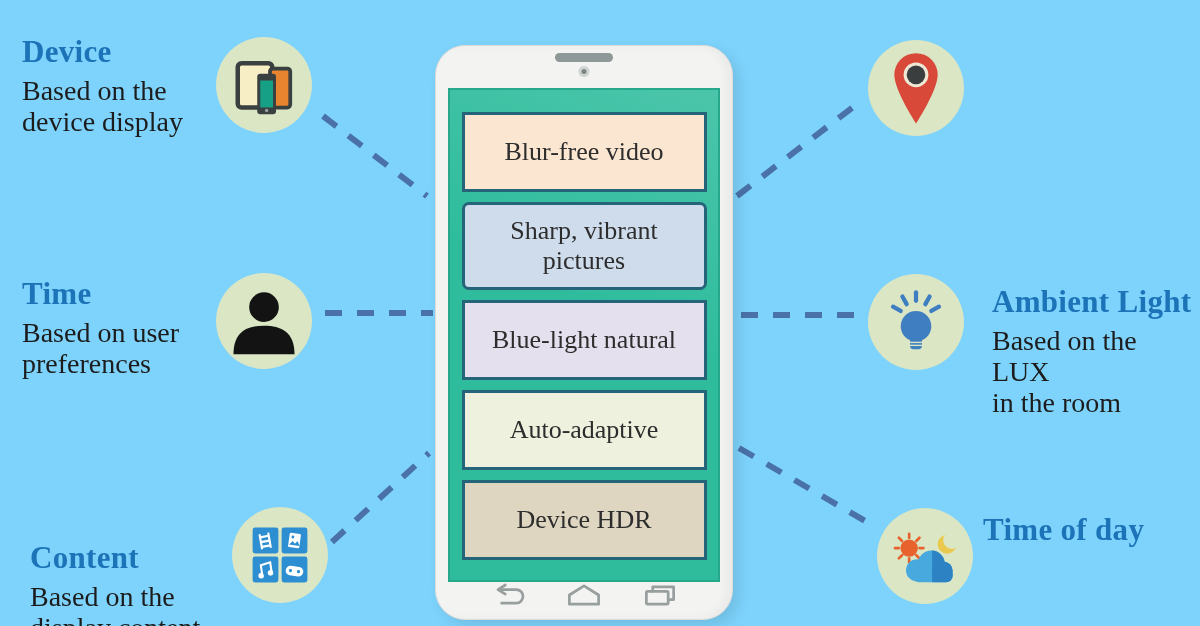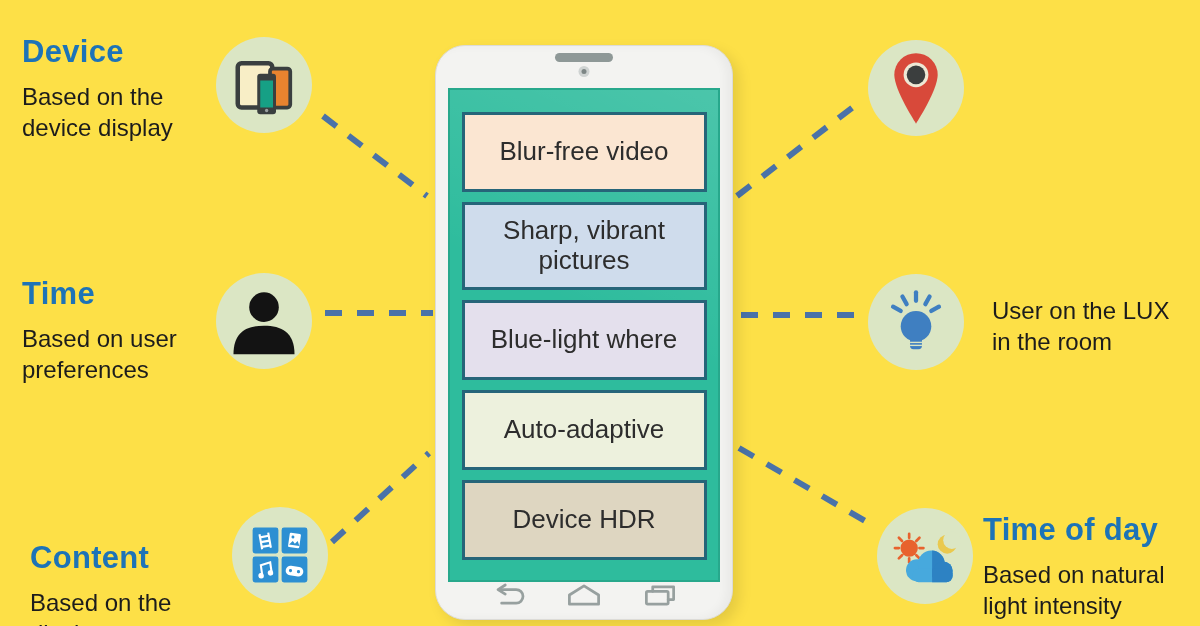--- a/index.html
+++ b/index.html
@@ -1,27 +1,27 @@
 <!DOCTYPE html>
 <html><head>
 <meta charset="utf-8">
 <style>
   * { margin:0; padding:0; box-sizing:border-box; }
   html,body { background:#ffffff; }
   #canvas {
-    position:relative; width:1200px; height:626px; background:#fde047;
-    font-family:Liberation Sans, sans-serif; overflow:hidden;
+    position:relative; width:1200px; height:626px; background:#7dd3fc;
+    font-family:Liberation Serif, serif; overflow:hidden;
   }
   
   #connectors { position:absolute; left:0; top:0; width:1200px; height:626px; z-index:1; }
   .dash { stroke:#4a72a8; stroke-width:6; stroke-dasharray:17 15; fill:none; }
   
   .factor-text { position:absolute; z-index:2; }
   .factor-title { font-size:31px; font-weight:bold; color:#1d73b7; letter-spacing:.3px; }
-  .factor-desc  { font-size:24px; color:#1c1c1c; line-height:31px; margin-top:11px; white-space:pre-line; }
+  .factor-desc  { font-size:28px; color:#1c1c1c; line-height:31px; margin-top:5px; white-space:pre-line; }
   
   .icon-circle {
     position:absolute; width:96px; height:96px; border-radius:50%;
     background:#dbe6c4; display:flex; align-items:center; justify-content:center; z-index:2;
   }
   
   #phone {
     position:absolute; left:435px; top:45px; width:298px; height:575px; z-index:2;
     background:#f3f3f1; border:1px solid #dcdbd7; border-radius:30px;
     box-shadow:6px 6px 14px rgba(0,0,0,0.10), inset -6px 0 10px rgba(0,0,0,0.04);
@@ -130,43 +130,42 @@
   </div>
   <div class="icon-circle" style="left:868px; top:40px;">
     <svg width="62" height="78" viewBox="0 0 80 100">
       <path d="M40 96 C40 96 12 53 12 33 A28 28 0 1 1 68 33 C68 53 40 96 40 96 Z" fill="#d8493a"></path>
       <circle cx="40" cy="33" r="16" fill="#eee8d5"></circle>
       <circle cx="40" cy="33" r="12" fill="#3b3e3e"></circle>
     </svg>
   </div>
 
   <div class="factor-text" style="left:992px; top:284px;">
-    <div class="factor-desc">User on the LUX
+    <div class="factor-title">Ambient Light</div>
+    <div class="factor-desc">Based on the LUX
 in the room</div>
   </div>
   <div class="icon-circle" style="left:868px; top:274px;">
     <svg width="68" height="68" viewBox="0 0 80 80">
       <g stroke="#3f7fc1" stroke-width="5" stroke-linecap="round">
         <line x1="40" y1="5" x2="40" y2="15"></line>
         <line x1="24" y1="10" x2="29" y2="19"></line>
         <line x1="56" y1="10" x2="51" y2="19"></line>
         <line x1="13" y1="22" x2="22" y2="27"></line>
         <line x1="67" y1="22" x2="58" y2="27"></line>
       </g>
       <circle cx="40" cy="45" r="18" fill="#3f7fc1"></circle>
       <path d="M33 60 h14 v8 a4 4 0 0 1 -4 4 h-6 a4 4 0 0 1 -4 -4 z" fill="#3f7fc1"></path>
       <line x1="33" y1="64" x2="47" y2="64" stroke="#dbe6c4" stroke-width="1.6"></line>
       <line x1="33" y1="67.5" x2="47" y2="67.5" stroke="#dbe6c4" stroke-width="1.6"></line>
     </svg>
   </div>
 
   <div class="factor-text" style="left:983px; top:512px;">
     <div class="factor-title">Time of day</div>
-    <div class="factor-desc">Based on natural
-light intensity</div>
   </div>
   <div class="icon-circle" style="left:877px; top:508px;">
     <svg width="76" height="64" viewBox="0 0 96 80">
       <defs>
           <clipPath id="cloudRight">
             <rect x="57" y="0" width="40" height="80"></rect>
           </clipPath>
         </defs>
       <g stroke="#e8622d" stroke-width="3.4" stroke-linecap="round">
         <line x1="28" y1="12" x2="28" y2="17"></line>
@@ -194,22 +193,22 @@
         <rect x="32" y="56" width="51" height="17" rx="8"></rect>
       </g>
     </svg>
   </div>
 
   <div id="phone">
     <div id="speaker"></div>
     <div id="camera"></div>
     <div id="screen">
       <div class="screen-box" style="background-color: rgb(251, 230, 210);">Blur-free video</div>
-      <div class="screen-box tall" style="background-color: rgb(207, 220, 236);">Sharp, vibrant pictures</div>
-      <div class="screen-box" style="background-color: rgb(228, 224, 237);">Blue-light where</div>
+      <div class="screen-box tall" style="background-color: rgb(207, 220, 236); border-radius: 7px;">Sharp, vibrant pictures</div>
+      <div class="screen-box" style="background-color: rgb(228, 224, 237);">Blue-light natural</div>
       <div class="screen-box" style="background-color: rgb(237, 241, 221);">Auto-adaptive</div>
       <div class="screen-box" style="background-color: rgb(222, 214, 193);">Device HDR</div>
     </div>
     <div id="navbar">
       <svg class="nav-ic" width="40" height="28" viewBox="0 0 44 28">
         <path d="M13 8 h18 a7.5 7.5 0 0 1 0 15 h-16"></path>
         <path d="M19 3 l-8 5 8 5"></path>
       </svg>
       <svg class="nav-ic" width="42" height="28" viewBox="0 0 46 28">
         <path d="M7 24 v-10 L23 4 l16 10 v10 z"></path>

